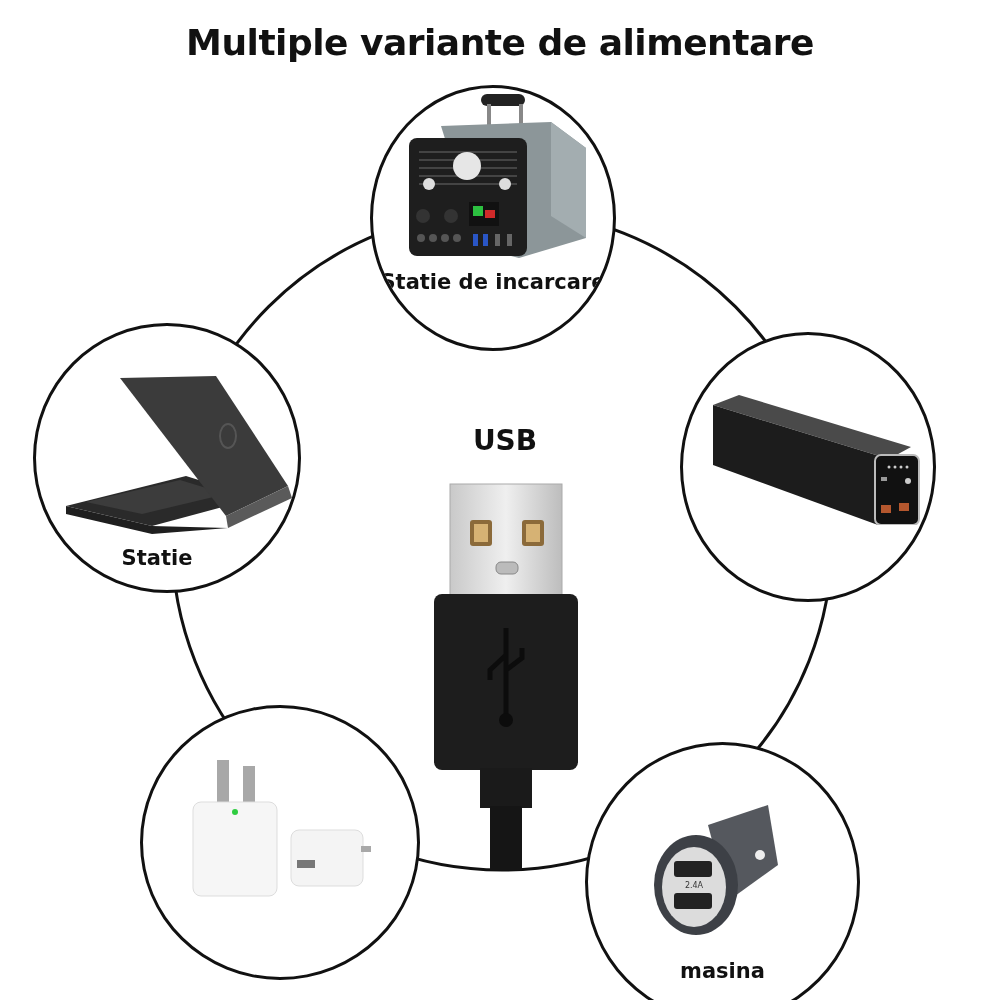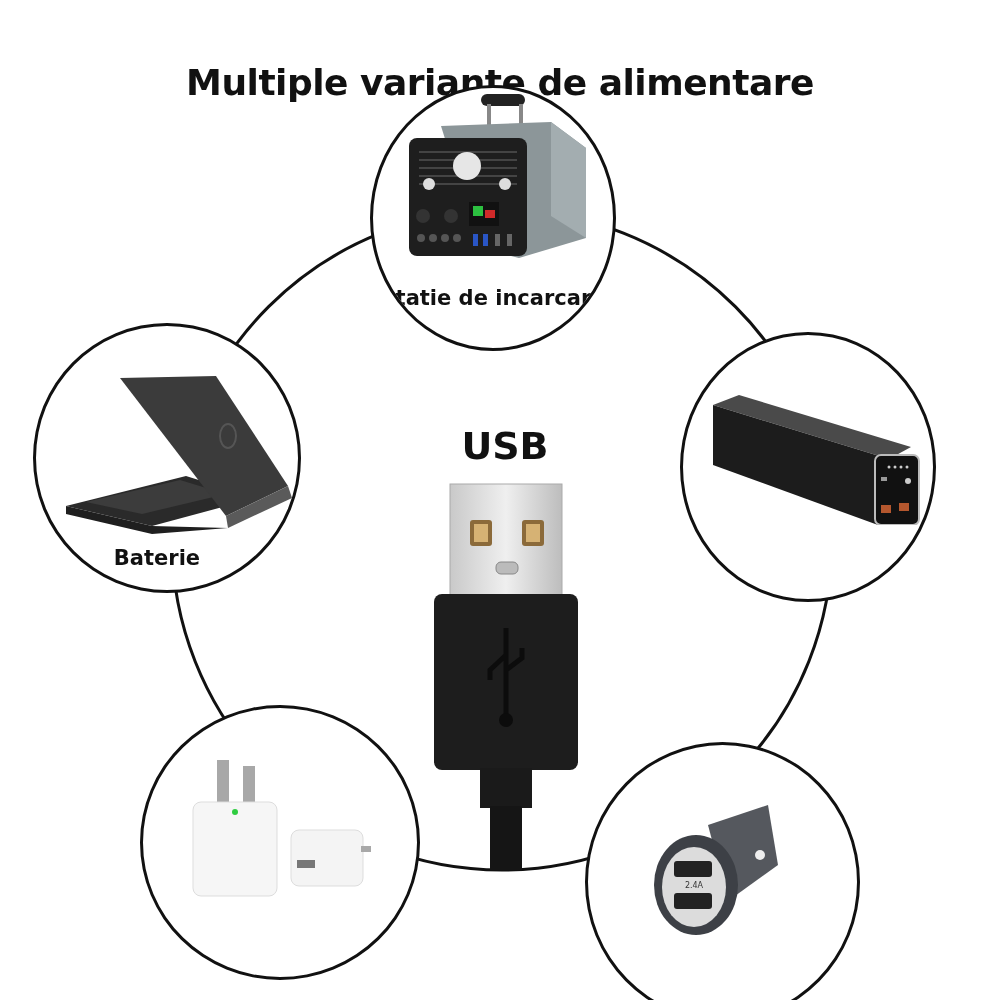--- a/index.html
+++ b/index.html
@@ -1,21 +1,21 @@
 <!DOCTYPE html>
 <html><head>
 <meta charset="utf-8">
 <style>
   html,body{margin:0;padding:0;background:#fff;}
   body{width:1000px;height:1000px;position:relative;overflow:hidden;font-family:"DejaVu Sans","Liberation Sans",sans-serif;}
-  .title{position:absolute;left:0;top:22px;width:1000px;text-align:center;font-size:36px;font-weight:bold;color:#111;letter-spacing:-0.5px;margin-top:40px;}
+  .title{position:absolute;left:0;top:22px;width:1000px;text-align:center;font-size:36px;font-weight:bold;color:#111;letter-spacing:-0.5px;}
   svg.ring{position:absolute;left:0;top:0;}
   .node{position:absolute;border:3px solid #111;border-radius:50%;background:#fff;box-sizing:border-box;overflow:hidden;}
   .label{position:absolute;left:0;width:100%;text-align:center;font-weight:bold;color:#111;font-size:21px;line-height:28px;}
-  .usb-label{position:absolute;left:440px;top:424px;width:130px;text-align:center;font-size:38px;font-weight:bold;color:#111;}
+  .usb-label{position:absolute;left:440px;top:424px;width:130px;text-align:center;font-size:28px;font-weight:bold;color:#111;}
   .art{position:absolute;}
 </style>
 </head>
 <body>
 
 <div class="title">Multiple variante de alimentare</div>
 
 <svg class="ring" width="1000" height="1000">
   <circle cx="502" cy="540" r="330" fill="none" stroke="#111" stroke-width="3"></circle>
 </svg>
@@ -69,33 +69,33 @@
         <circle cx="20" cy="150" r="4"></circle>
         <circle cx="32" cy="150" r="4"></circle>
         <circle cx="44" cy="150" r="4"></circle>
         <circle cx="56" cy="150" r="4"></circle>
       </g>
     <rect x="72" y="146" width="5" height="12" fill="#2a56c6"></rect>
       <rect x="82" y="146" width="5" height="12" fill="#2a56c6"></rect>
     <rect x="94" y="146" width="5" height="12" fill="#666"></rect>
       <rect x="106" y="146" width="5" height="12" fill="#666"></rect>
   </svg>
-  <div class="label" style="top:180px;margin-top:16px;">Statie de incarcare</div>
+  <div class="label" style="top:180px;">Statie de incarcare</div>
 </div>
 
 <div class="node" style="left:33px;top:323px;width:268px;height:270px;">
   <svg class="art" style="left:20px;top:40px" width="240" height="170" viewBox="0 0 240 170">
     <polygon points="10,140 130,110 200,132 96,160" fill="#2a2a2a"></polygon>
     <polygon points="30,136 124,114 170,128 86,148" fill="#3c3c3c"></polygon>
     <polygon points="64,12 160,10 232,120 170,150" fill="#3b3b3b"></polygon>
     <polygon points="170,150 232,120 236,132 172,162" fill="#5a5a5a"></polygon>
     <ellipse cx="172" cy="70" rx="8" ry="12" fill="none" stroke="#555" stroke-width="2"></ellipse>
     <polygon points="10,140 96,160 172,162 96,168 10,148" fill="#1f1f1f"></polygon>
   </svg>
-  <div class="label" style="top:218px;left:-10px;">Baterie</div>
+  <div class="label" style="top:218px;left:-10px;">Statie</div>
 </div>
 
 <div class="node" style="left:680px;top:332px;width:256px;height:270px;">
   <svg class="art" style="left:20px;top:40px" width="220" height="150" viewBox="0 0 220 150">
     <polygon points="10,30 36,20 208,72 186,84" fill="#4a4a4a"></polygon>
     <polygon points="10,30 186,84 186,154 10,90" fill="#1c1c1c"></polygon>
     <rect x="172" y="80" width="44" height="70" rx="6" fill="#111" stroke="#bbb" stroke-width="2"></rect>
     <g fill="#ccc">
         <circle cx="186" cy="92" r="1.5"></circle>
         <circle cx="192" cy="92" r="1.5"></circle>
@@ -124,13 +124,14 @@
 <div class="node" style="left:585px;top:742px;width:275px;height:280px;">
   <svg class="art" style="left:60px;top:50px" width="160" height="150" viewBox="0 0 160 150">
     <polygon points="60,30 120,10 130,70 80,106" fill="#55585e"></polygon>
     <ellipse cx="48" cy="90" rx="42" ry="50" fill="#3d4046"></ellipse>
     <ellipse cx="46" cy="92" rx="32" ry="40" fill="#dcdcdc"></ellipse>
     <rect x="26" y="66" width="38" height="16" rx="3" fill="#222"></rect>
     <rect x="26" y="98" width="38" height="16" rx="3" fill="#222"></rect>
     <text x="46" y="93" font-size="8" text-anchor="middle" fill="#333" font-family="DejaVu Sans, sans-serif">2.4A</text>
     <circle cx="112" cy="60" r="5" fill="#eee"></circle>
   </svg>
+  <div class="label" style="top:212px;">masina</div>
 </div>
 
 </body></html>

